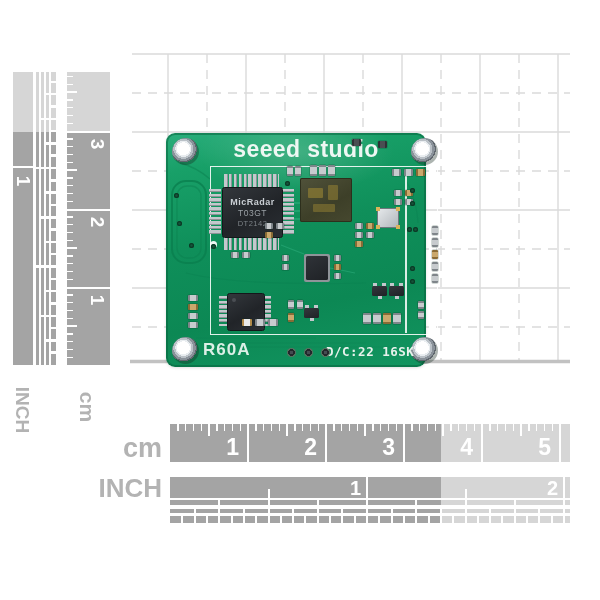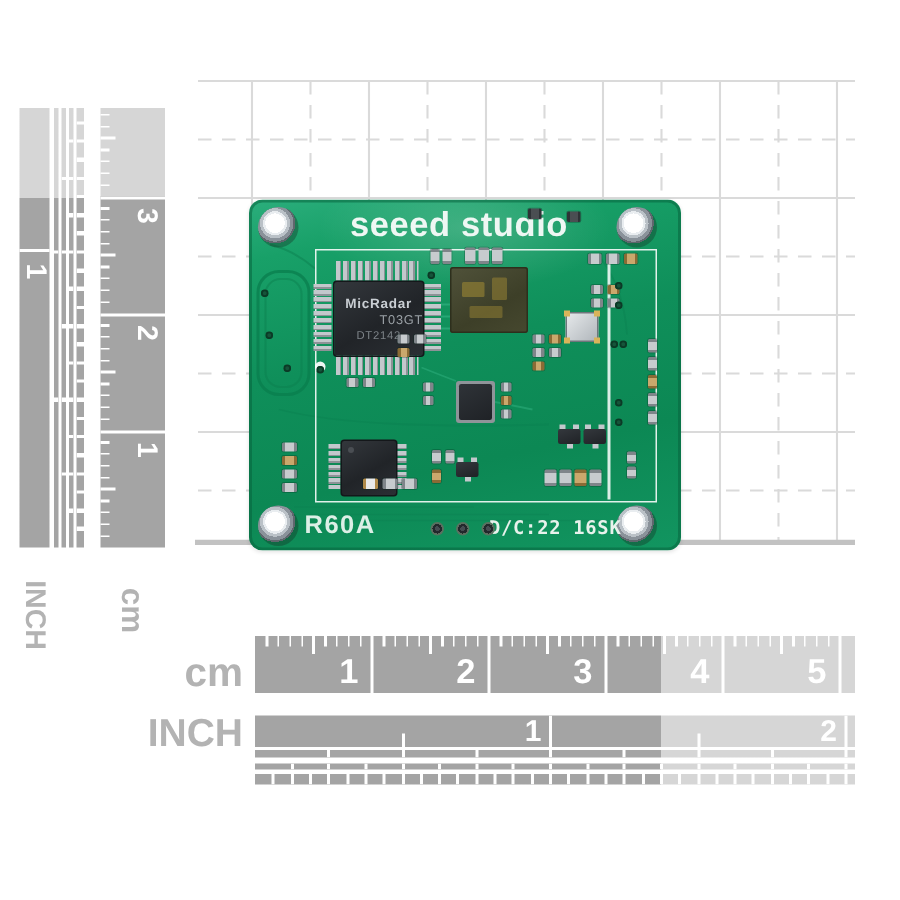--- a/index.html
+++ b/index.html
@@ -282,21 +282,21 @@
         <div style="position: absolute; left: 319.125px; top: 0px; width: 2px; height: 6.5px; background: rgb(255, 255, 255);"></div>
         <div style="position: absolute; left: 331.438px; top: 0px; width: 2px; height: 6.5px; background: rgb(255, 255, 255);"></div>
         <div style="position: absolute; left: 343.75px; top: 0px; width: 2px; height: 6.5px; background: rgb(255, 255, 255);"></div>
         <div style="position: absolute; left: 356.062px; top: 0px; width: 2px; height: 6.5px; background: rgb(255, 255, 255);"></div>
         <div style="position: absolute; left: 368.375px; top: 0px; width: 2px; height: 6.5px; background: rgb(255, 255, 255);"></div>
         <div style="position: absolute; left: 380.688px; top: 0px; width: 2px; height: 6.5px; background: rgb(255, 255, 255);"></div>
         <div style="position: absolute; left: 393px; top: 0px; width: 2px; height: 6.5px; background: rgb(255, 255, 255);"></div>
       </div>
     </div>
 
-  <div id="pcb" class="abs" style="left:166px;top:133px;width:288px;height:234px;border-radius:9px;
+  <div id="pcb" class="abs" style="left:166px;top:133px;width:260px;height:234px;border-radius:9px;
               background:
                 radial-gradient(140px 60px at 50% 8%, rgba(255,255,255,.18), rgba(255,255,255,0) 70%),
                 linear-gradient(168deg,#2bae7c 0%,#18a068 14%,#0f8f5a 42%,#0c8854 70%,#129560 100%);
               box-shadow:inset 0 0 0 2px rgba(7,100,62,.55), 0 1px 3px rgba(0,0,0,.12);">
 
     <svg id="traces-svg" class="abs" style="left:0;top:0;" width="277" height="234">
       <rect x="6" y="48" width="34" height="82" rx="14" fill="none" stroke="#0a7e4e" stroke-width="2" opacity="0.75"></rect>
       <rect x="11" y="53" width="24" height="72" rx="10" fill="none" stroke="#0a7e4e" stroke-width="1.4" opacity="0.45"></rect>
       <path d="M14 30 Q 30 34 44 46" fill="none" stroke="#0b7f4f" stroke-width="1.3" opacity="0.5"></path>
       <path d="M20 140 C 60 150, 120 152, 200 150" fill="none" stroke="#0b7f4f" stroke-width="1.2" opacity="0.4"></path>
@@ -316,21 +316,21 @@
     <div class="hole" style="left:244.5px;top:4.5px;"></div>
     <div class="hole" style="left:5.5px;top:203.5px;"></div>
     <div class="hole" style="left:244.5px;top:203.5px;"></div>
 
     <div class="pins-h" style="left:58px;top:41px;width:55px;height:13px;"></div>
     <div class="pins-h" style="left:58px;top:104px;width:55px;height:13px;"></div>
     <div class="pins-v" style="left:43px;top:56px;width:12px;height:45px;"></div>
     <div class="pins-v" style="left:116px;top:56px;width:12px;height:45px;"></div>
     <div class="chipbody" style="left:56px;top:54px;width:59px;height:49px;display:flex;flex-direction:column;justify-content:center;">
       <div class="chiptext" style="font-size:9px;font-weight:bold;">MicRadar</div>
-      <div class="chiptext" style="font-size:8.5px;color:#9aa0a5;text-align:right;">T03GT</div>
+      <div class="chiptext" style="font-size:8.5px;color:#9aa0a5;">T03GT</div>
       <div class="chiptext" style="font-size:7.5px;color:#7d8388;">DT2142</div>
     </div>
 
     <div class="abs" style="left:134px;top:45px;width:52px;height:44px;border-radius:2px;
                 background:linear-gradient(150deg,#50523a,#3d3f28 60%,#46482f);box-shadow:inset 0 0 0 1px #2d2f1c;">
       <div class="abs" style="left:8px;top:10px;width:15px;height:10px;background:#8f7d33;opacity:.7;border-radius:1px;"></div>
       <div class="abs" style="left:28px;top:7px;width:10px;height:15px;background:#8f7d33;opacity:.6;border-radius:1px;"></div>
       <div class="abs" style="left:13px;top:26px;width:22px;height:8px;background:#8f7d33;opacity:.55;border-radius:1px;"></div>
     </div>
 

